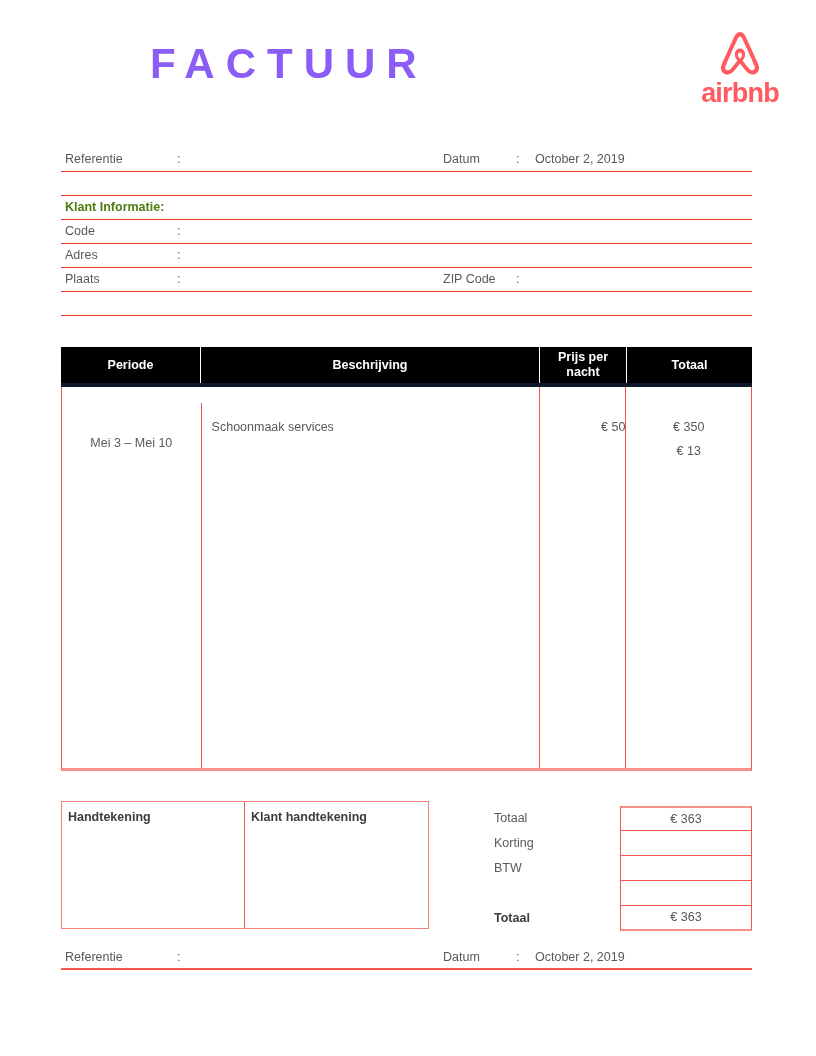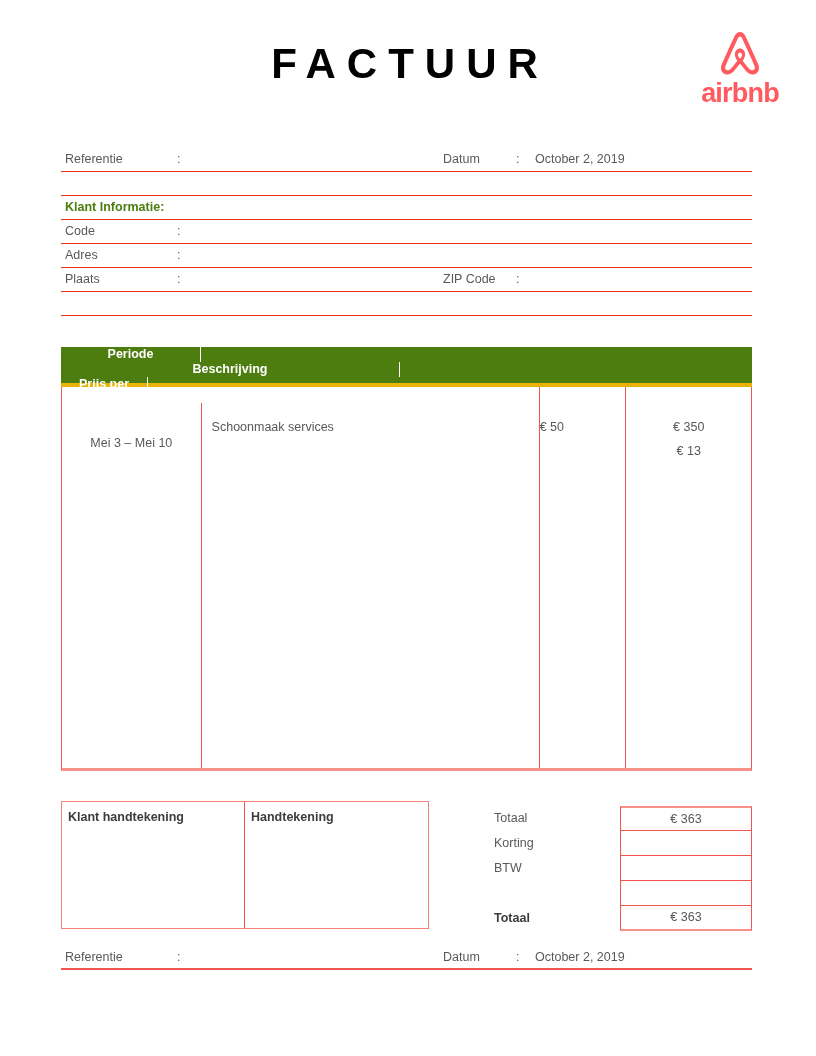--- a/index.html
+++ b/index.html
@@ -28,25 +28,24 @@
     left: 0;
     top: 0;
     width: 816px;
     height: 130px;
   }
   .doc-title {
     position: absolute;
     left: 150px;
     top: 38px;
     width: 520px;
-    text-align: center;
     font-size: 42px;
     font-weight: bold;
     letter-spacing: 11px;
-    color: #000000;
+    color: #8b5cf6;
     line-height: 52px;
     white-space: nowrap;
   }
   .logo {
     position: absolute;
     left: 692px;
     top: 26px;
     width: 96px;
     height: 84px;
   }
@@ -96,25 +95,24 @@
     left: 61px;
     top: 347px;
     width: 691px;
     height: 424px;
   }
   .items-head {
     position: absolute;
     left: 0; top: 0;
     width: 691px;
     height: 40px;
-    background: #4d7c0f;
-    border-bottom: 4px solid #eab308;
+    background: #000000;
+    border-bottom: 4px solid #0f172a;
     box-sizing: border-box;
     display: flex;
-    flex-direction: column;
   }
   .items-head .th {
     color: #ffffff;
     font-weight: bold;
     font-size: 12.5px;
     line-height: 15px;
     display: flex;
     align-items: center;
     justify-content: center;
     text-align: center;
@@ -141,21 +139,21 @@
   .items-body .td {
     box-sizing: border-box;
     border-right: 1.4px solid #F2564E;
     padding-top: 28px;
     font-size: 12.5px;
     line-height: 24px;
   }
   .items-body .td:last-child { border-right: none; }
   .items-body .td.c1 { text-align: center; margin-top: 16px; }
   .items-body .td.c2 { text-align: left; padding-left: 10px; }
-  .items-body .td.c3 { text-align: left; }
+  .items-body .td.c3 { text-align: right; }
   .items-body .td.c4 { text-align: center; }
   .items-body .row-line { height: 24px; white-space: nowrap; }
 
   
   .sig-wrap {
     position: absolute;
     left: 61px;
     top: 801px;
     width: 368px;
     height: 128px;
@@ -307,24 +305,24 @@
       </div>
       <div class="td c4 col-4">
         <div class="row-line">€ 350</div>
         <div class="row-line">€  13</div>
       </div>
     </div>
   </div>
 
   <div class="sig-wrap">
     <div class="sig-box">
+      <div class="sig-label">Handtekening</div>
+    </div>
+    <div class="sig-box">
       <div class="sig-label">Klant handtekening</div>
-    </div>
-    <div class="sig-box">
-      <div class="sig-label">Handtekening</div>
     </div>
   </div>
 
   <div class="totals">
     <div class="tot-row">
       <span class="tot-label">Totaal</span>
       <span class="tot-value">€ 363</span>
     </div>
     <div class="tot-row">
       <span class="tot-label">Korting</span>

